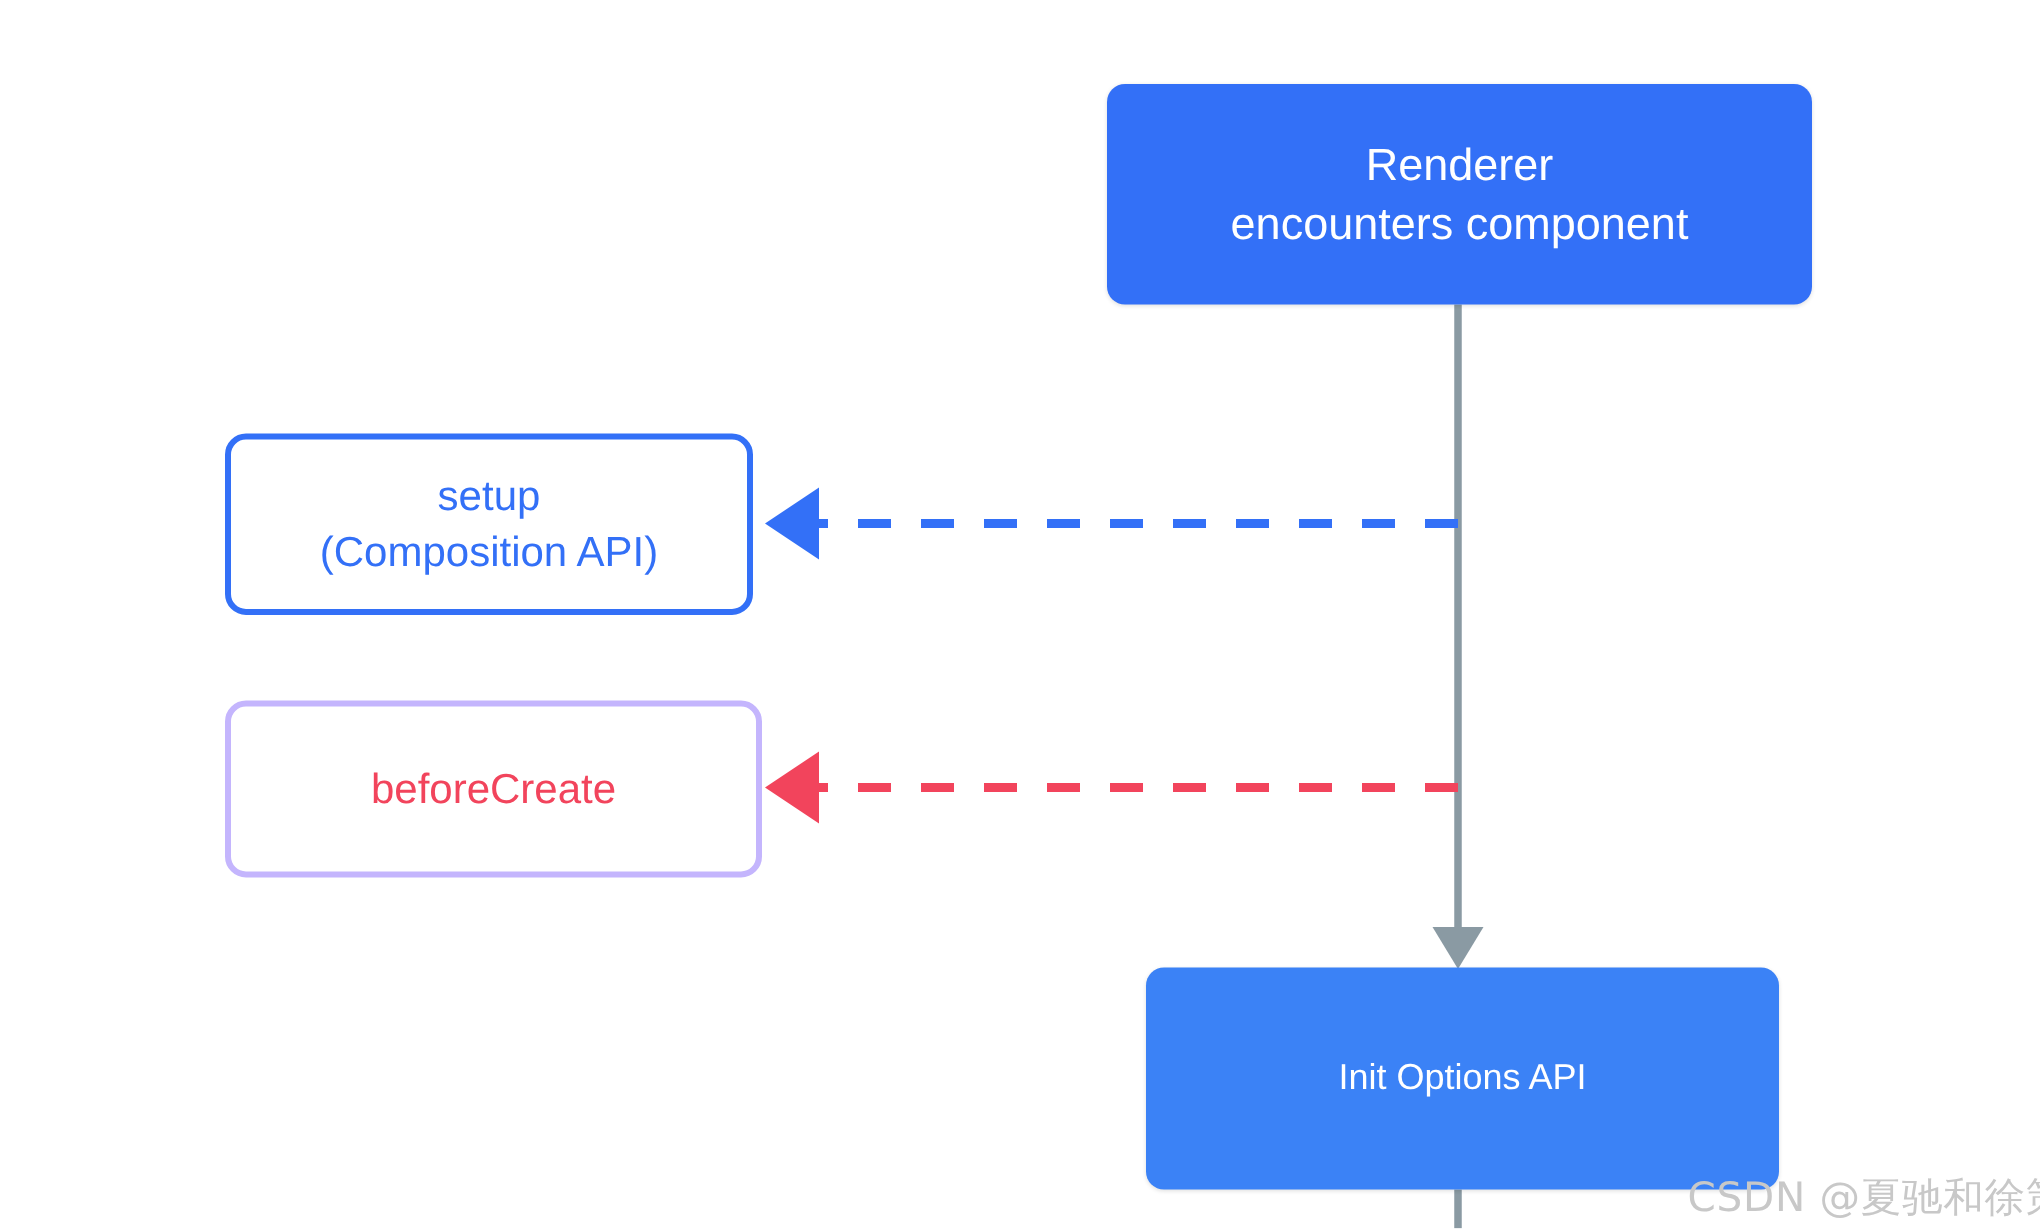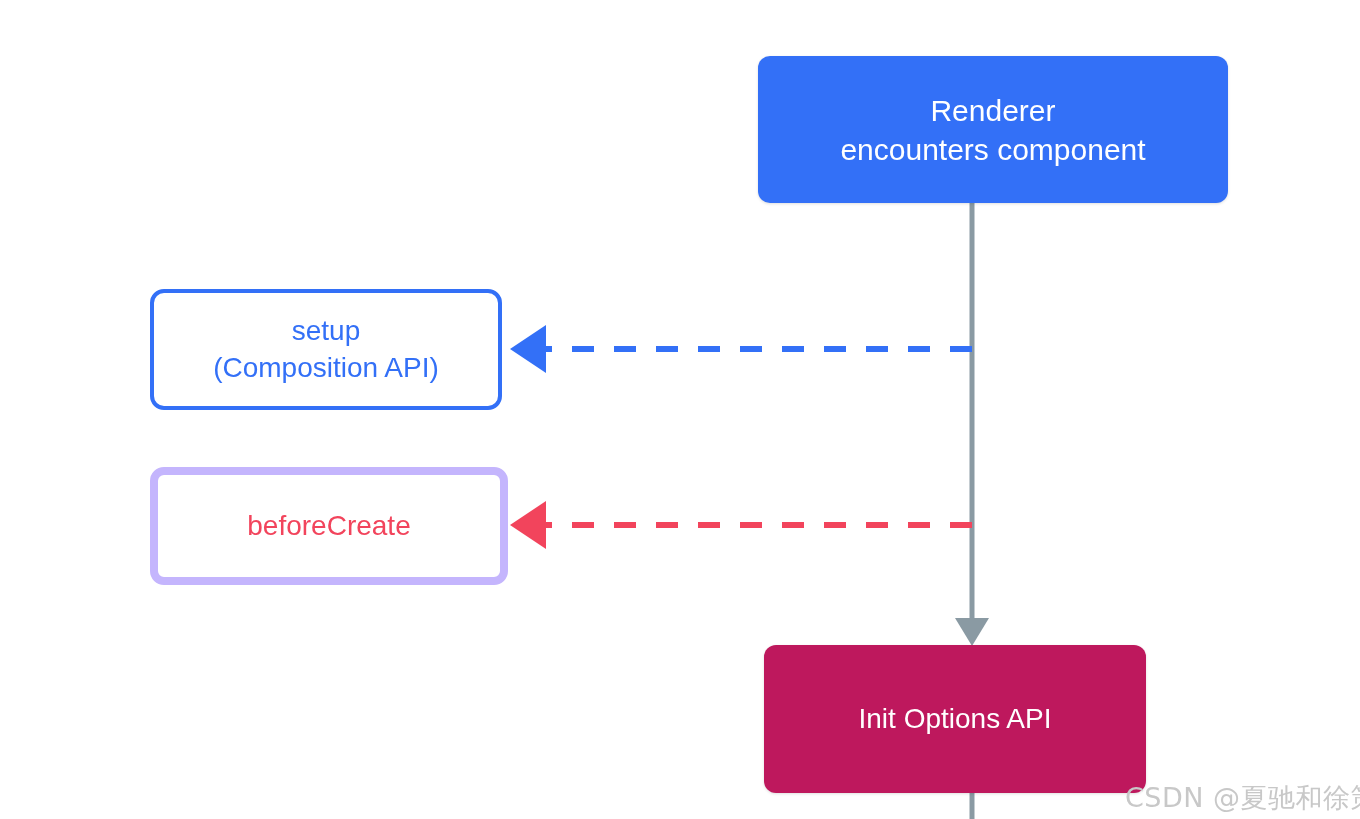--- a/index.html
+++ b/index.html
@@ -31,21 +31,20 @@
   
   #node-renderer {
     left: 738px;
     top: 56px;
     width: 470px;
     height: 147px;
     background: #3370f7;
     color: #ffffff;
     font-size: 30px;
     box-shadow: 0 1px 3px rgba(0,0,0,0.13);
-    margin-left: 20px;
   }
 
   
   #node-setup {
     left: 150px;
     top: 289px;
     width: 352px;
     height: 121px;
     background: #ffffff;
     border: 4px solid #3370f7;
@@ -54,35 +53,35 @@
     border-radius: 14px;
   }
 
   
   #node-beforecreate {
     left: 150px;
     top: 467px;
     width: 358px;
     height: 118px;
     background: #ffffff;
-    border: 8px solid #c4b5fd;
+    border: 4px solid #c4b5fd;
     color: #f2445c;
     font-size: 28px;
     border-radius: 14px;
   }
 
   
   #node-init {
     left: 764px;
     top: 645px;
-    width: 382px;
+    width: 422px;
     height: 148px;
-    background: #be185d;
+    background: #3b82f6;
     color: #ffffff;
-    font-size: 28px;
+    font-size: 24px;
     box-shadow: 0 1px 3px rgba(0,0,0,0.13);
   }
 
   .node-text {
     display: block;
     white-space: pre-line;
   }
 
   
   .conn-svg {

